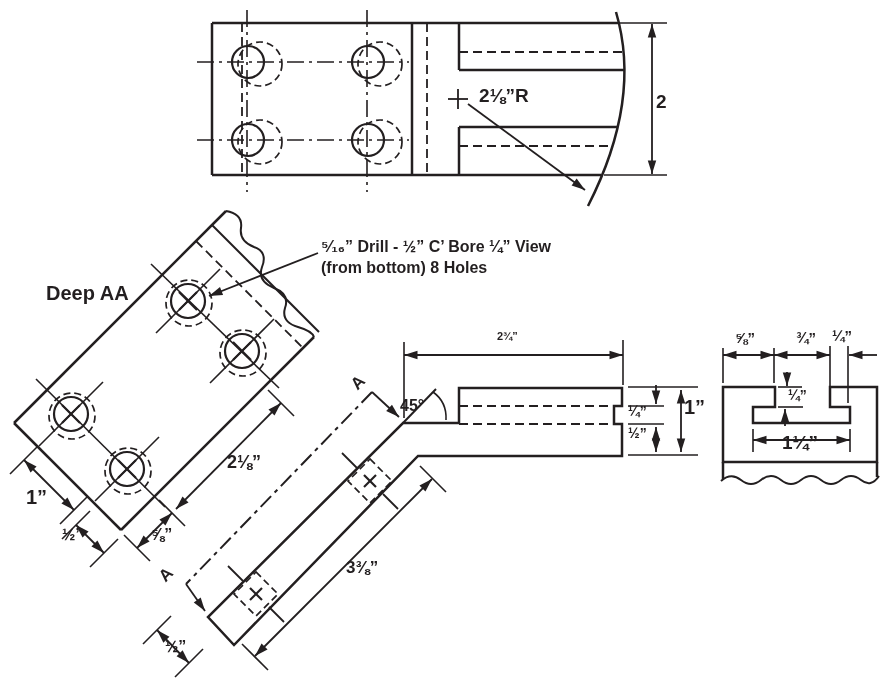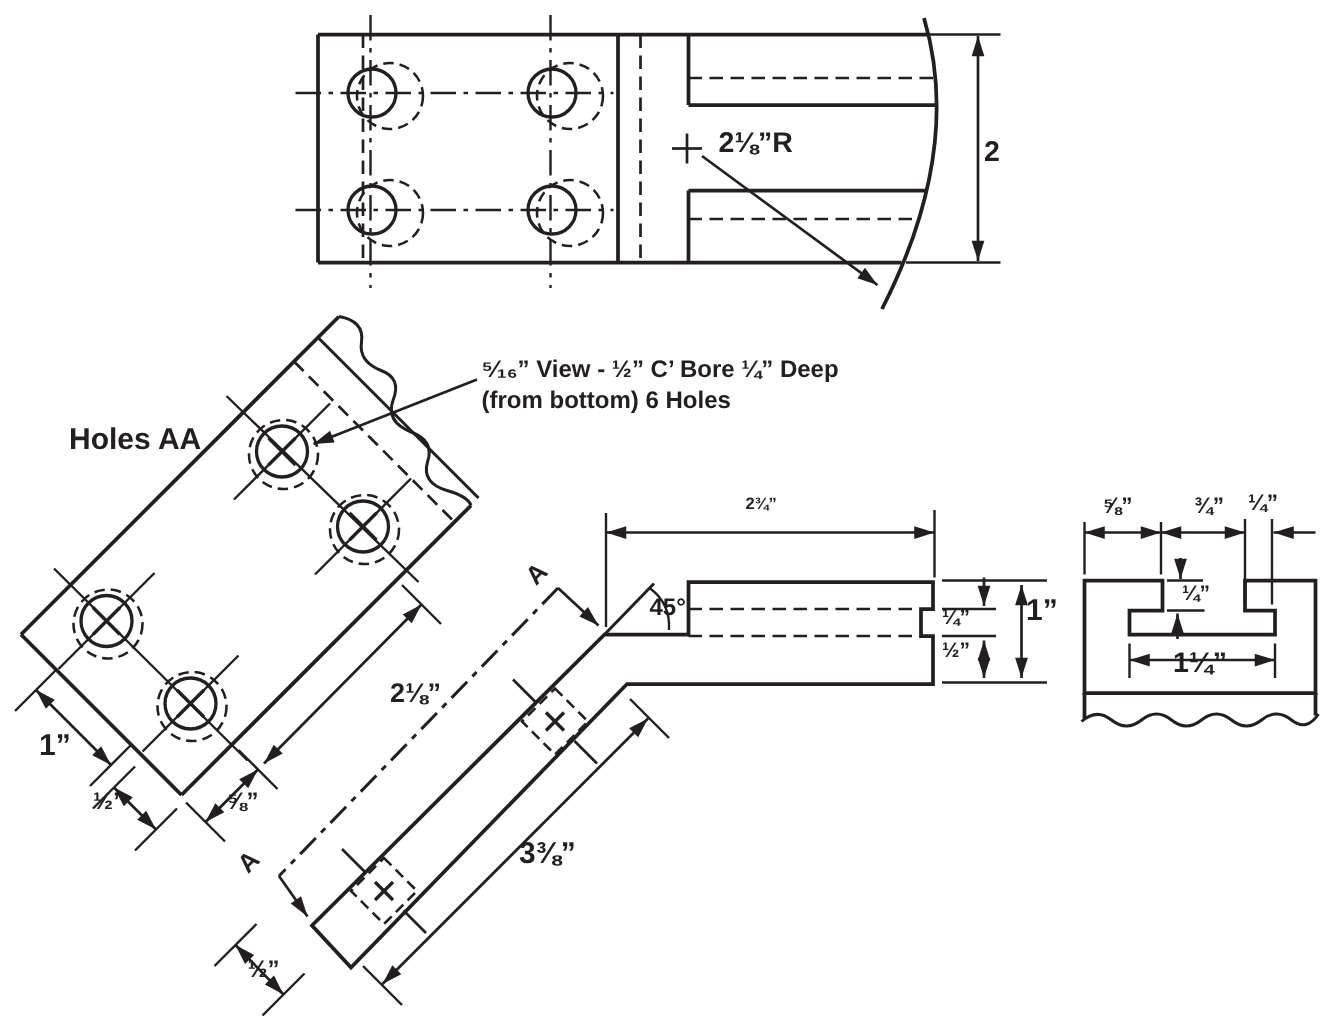--- a/index.html
+++ b/index.html
@@ -207,33 +207,33 @@
     <line class="dim" x1="785" y1="426" x2="785" y2="409" marker-end="url(#ah)"></line>
 
     <line class="thin" x1="753" y1="429" x2="753" y2="452"></line>
     <line class="thin" x1="850" y1="429" x2="850" y2="452"></line>
     <line class="dim" x1="753" y1="440" x2="850" y2="440" marker-start="url(#ah)" marker-end="url(#ah)"></line>
   </g>
 </svg>
 
 <div class="lbl" style="left:479px;top:86px;font-size:19px;">2⅛”R</div>
 <div class="lbl" style="left:656px;top:92px;font-size:19px;">2</div>
-<div class="lbl" style="left:46px;top:283px;font-size:20px;">Holes AA</div>
-<div class="lbl" style="left:321px;top:239px;font-size:16px;">⁵⁄₁₆” View - ½” C’ Bore ¼” Deep</div>
-<div class="lbl" style="left:321px;top:260px;font-size:16px;">(from bottom) 6 Holes</div>
+<div class="lbl" style="left:46px;top:283px;font-size:20px;">Deep AA</div>
+<div class="lbl" style="left:321px;top:239px;font-size:16px;">⁵⁄₁₆” Drill - ½” C’ Bore ¼” View</div>
+<div class="lbl" style="left:321px;top:260px;font-size:16px;">(from bottom) 8 Holes</div>
 <div class="lbl" style="left:26px;top:487px;font-size:20px;">1”</div>
 <div class="lbl" style="left:62px;top:527px;font-size:16px;">½”</div>
 <div class="lbl" style="left:151px;top:527px;font-size:16px;">⅝”</div>
-<div class="lbl" style="left:227px;top:453px;font-size:18px;margin-left:33px;">2⅛”</div>
+<div class="lbl" style="left:227px;top:453px;font-size:18px;">2⅛”</div>
 <div class="lbl" style="left:497px;top:331px;font-size:11px;">2¾”</div>
-<div class="lbl" style="left:433px;top:398px;font-size:16px;">45°</div>
+<div class="lbl" style="left:400px;top:398px;font-size:16px;">45°</div>
 <div class="lbl" style="left:628px;top:404px;font-size:14px;">¼”</div>
 <div class="lbl" style="left:628px;top:426px;font-size:14px;">½”</div>
 <div class="lbl" style="left:684px;top:397px;font-size:20px;">1”</div>
-<div class="lbl" style="left:346px;top:559px;font-size:20px;">3⅜”</div>
+<div class="lbl" style="left:346px;top:559px;font-size:17px;">3⅜”</div>
 <div class="lbl" style="left:165px;top:639px;font-size:16px;">½”</div>
 <div class="lbl rot45" style="left:352px;top:374px;font-size:17px;">A</div>
 <div class="lbl rot45" style="left:160px;top:566px;font-size:17px;">A</div>
 <div class="lbl" style="left:735px;top:330px;font-size:15px;">⅝”</div>
 <div class="lbl" style="left:796px;top:330px;font-size:15px;">¾”</div>
 <div class="lbl" style="left:832px;top:328px;font-size:15px;">¼”</div>
 <div class="lbl" style="left:788px;top:388px;font-size:14px;">¼”</div>
 <div class="lbl ctr" style="left:800px;top:433px;font-size:19px;">1¼”</div>
 
 </body></html>

